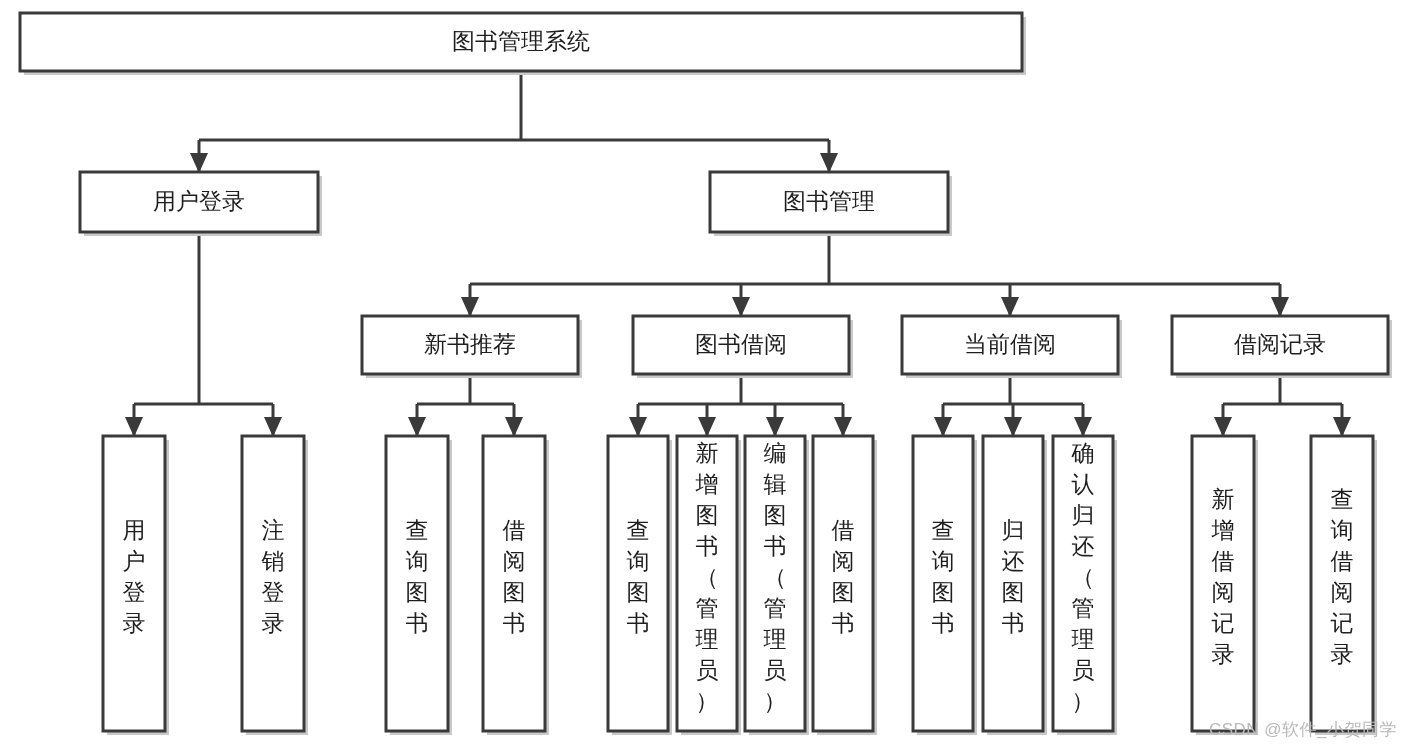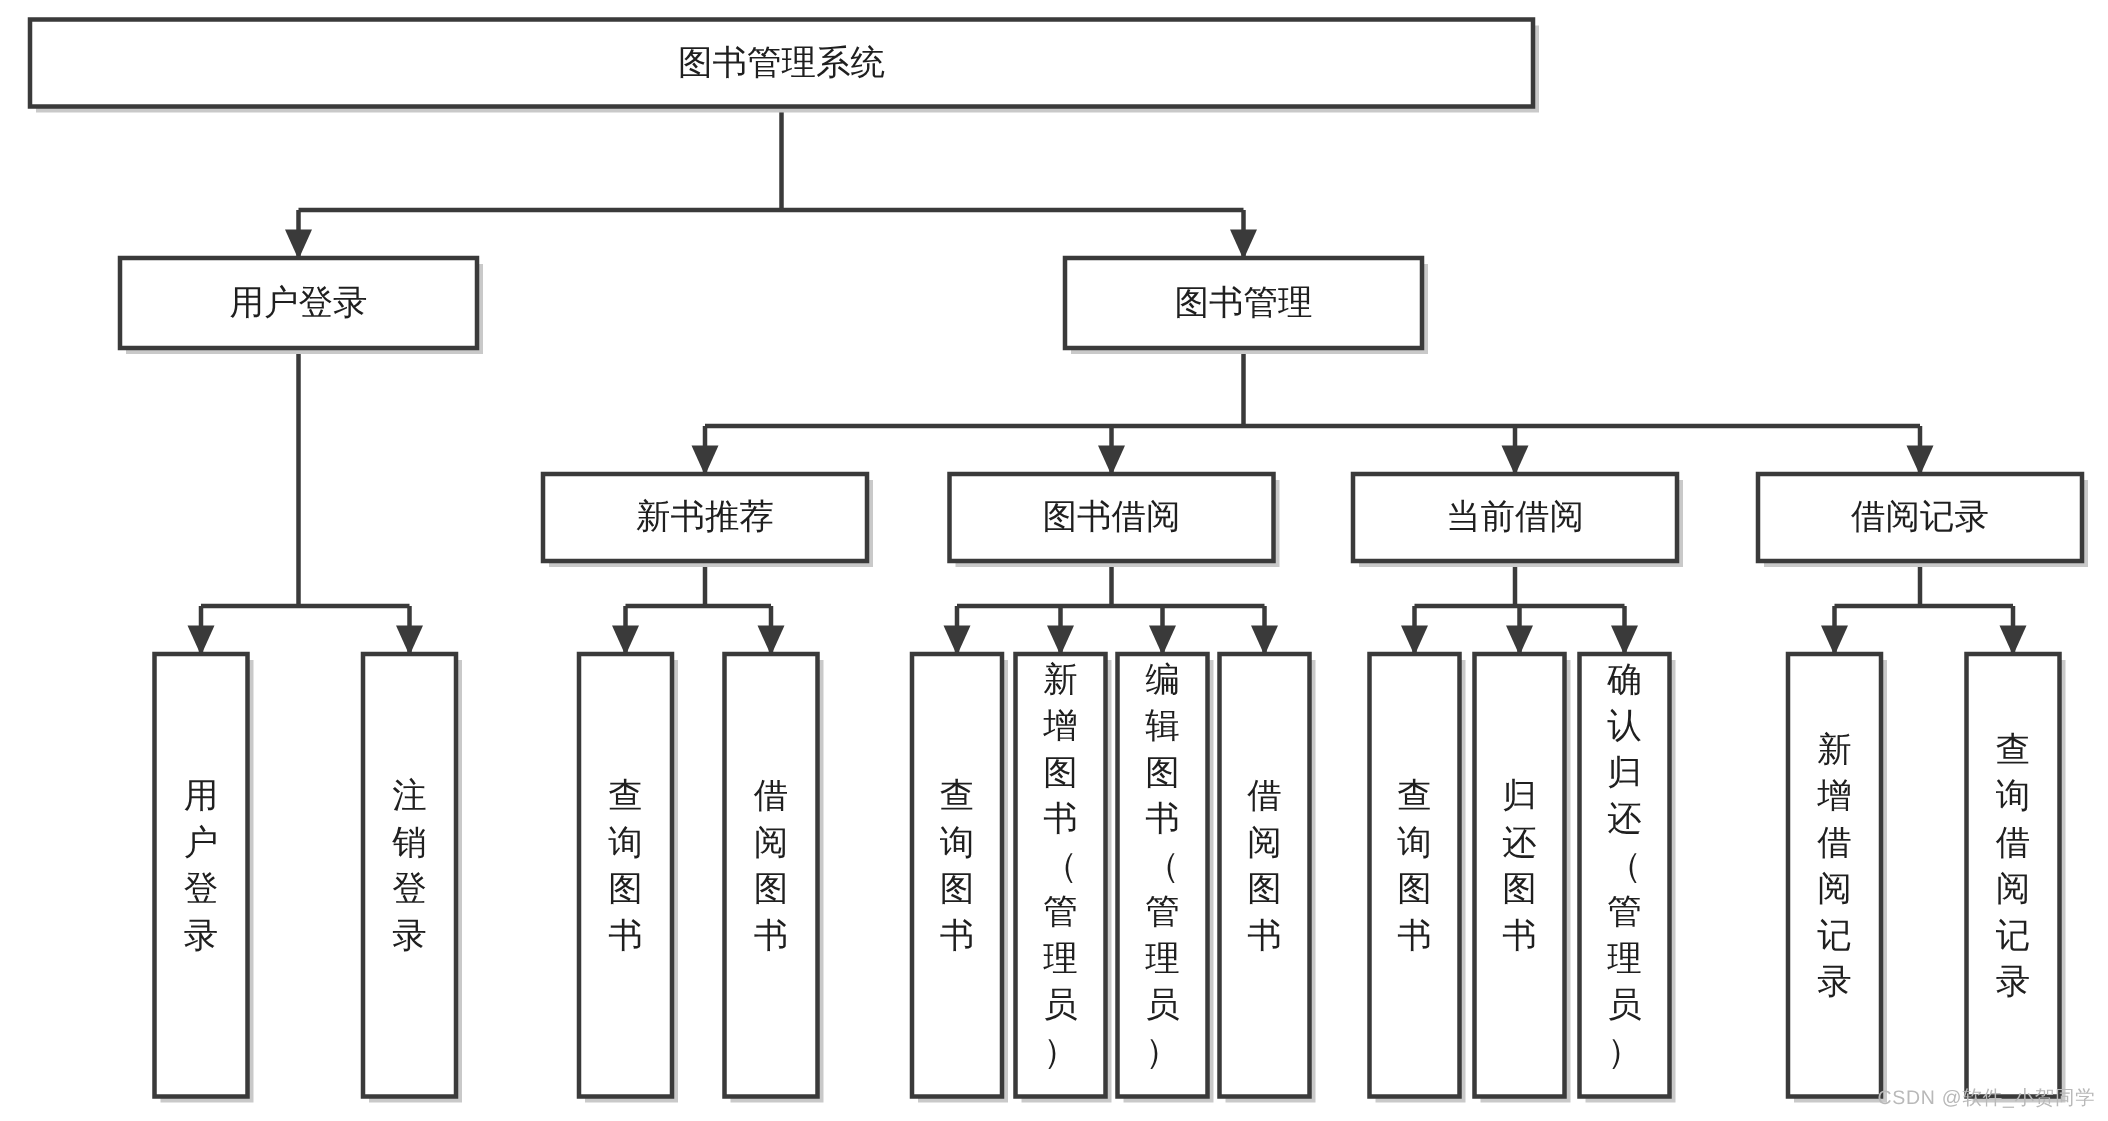--- a/index.html
+++ b/index.html
@@ -48,21 +48,21 @@
     font-family: "Liberation Sans", "DejaVu Sans", sans-serif;
     fill: #1f1f1f;
     font-size: 23px;
     text-anchor: middle;
   }
   .watermark {
     position: absolute;
     right: 8px;
     bottom: 6px;
     font-family: "Liberation Sans", "DejaVu Sans", sans-serif;
-    font-size: 13px;
+    font-size: 17px;
     color: #b9b9b9;
     letter-spacing: 0.5px;
     white-space: nowrap;
     pointer-events: none;
   }
 </style>
 </head>
 <body>
 
 <svg id="canvas" viewBox="0 0 1405 747" xmlns="http://www.w3.org/2000/svg">

